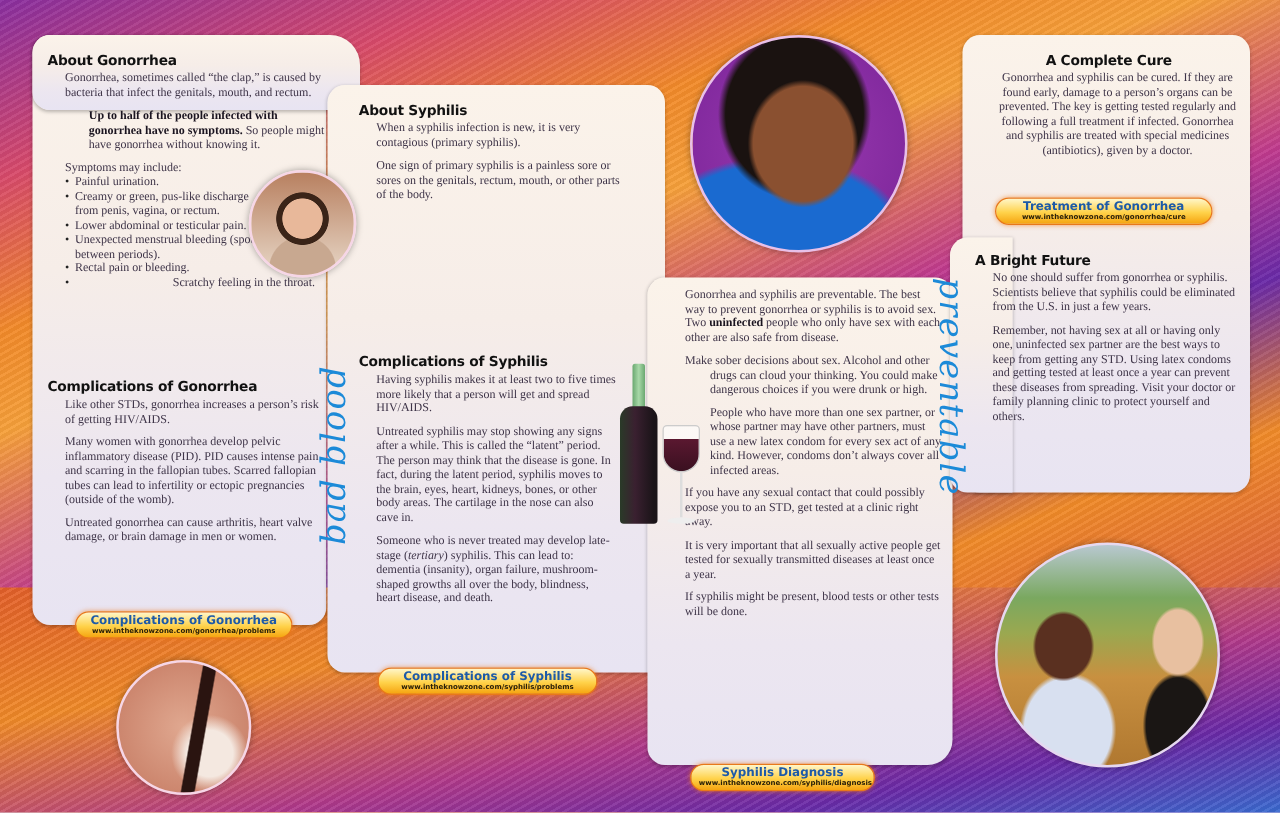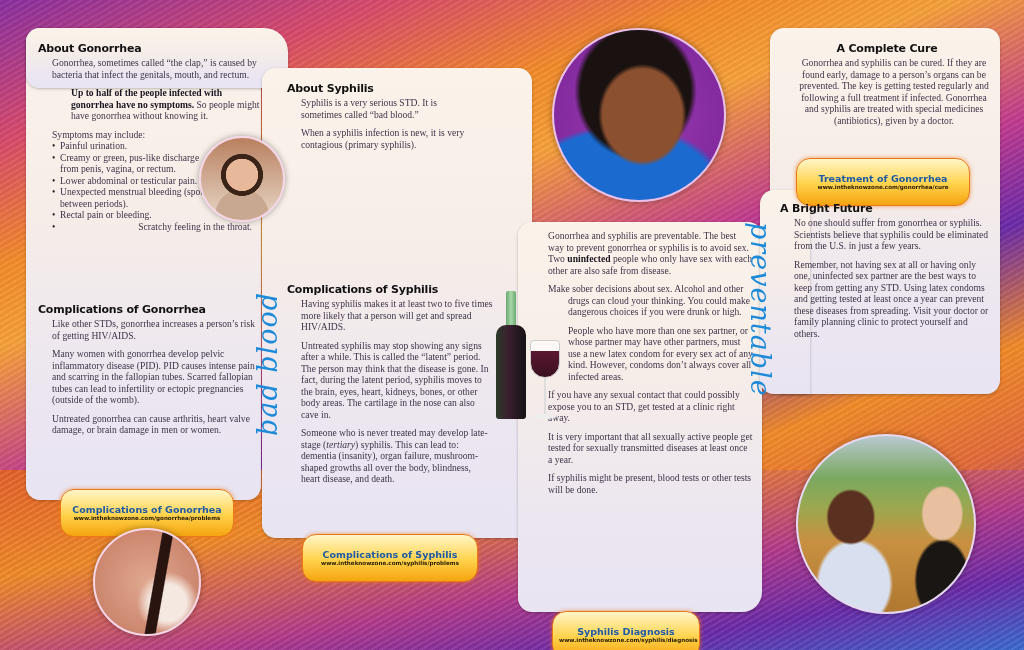--- a/index.html
+++ b/index.html
@@ -42,21 +42,21 @@
   ul.bullets li { position: relative; padding-left: 8px; }
   ul.bullets li::before { content: "•"; position: absolute; left: 0; color: #222; }
 
   .link-btn {
     position: absolute;
     background: linear-gradient(180deg, #fff6c8 0%, #ffd24a 55%, #f5a410 100%);
     border: 1.5px solid #e8781a;
     border-radius: 14px;
     text-align: center;
     box-shadow: 0 0 4px rgba(240,120,20,0.7);
-    padding: 14px 6px;
+    padding: 1px 6px;
     cursor: pointer;
   }
   .link-title { font-family: "DejaVu Sans", sans-serif; font-weight: bold; font-size: 9.5px; color: #1d5aa8; line-height: 11px; }
   .link-url { font-family: "DejaVu Sans", sans-serif; font-weight: bold; font-size: 5.6px; color: #2a2008; line-height: 7px; }
 
   .photo {
     position: absolute; border-radius: 50%;
     border: 2px solid #f6d6e6;
     box-shadow: 0 0 6px rgba(0,0,0,0.35);
     overflow: hidden;
@@ -136,22 +136,22 @@
   <p class="para">Untreated gonorrhea can cause arthritis, heart valve damage, or brain damage in men or women.</p>
 </div>
 
 <div class="link-btn" style="left:60px; top:489px; width:174px;">
   <div class="link-title">Complications of Gonorrhea</div>
   <div class="link-url">www.intheknowzone.com/gonorrhea/problems</div>
 </div>
 
 <div class="section" style="left:287px; top:82px; width:210px;">
   <div class="heading">About Syphilis</div>
-  <p class="para" style="width:160px;">Syphilis is a very serious STD. It is sometimes called “bad blood.”</p>
   <p class="para">When a syphilis infection is new, it is very contagious (primary syphilis).</p>
+  <p class="para">One sign of primary syphilis is a painless sore or sores on the genitals, rectum, mouth, or other parts of the body.</p>
 </div>
 
 <div class="section" style="left:287px; top:283px; width:210px;">
   <div class="heading">Complications of Syphilis</div>
   <p class="para">Having syphilis makes it at least two to five times more likely that a person will get and spread HIV/AIDS.</p>
   <p class="para" style="width:190px;">Untreated syphilis may stop showing any signs after a while. This is called the “latent” period. The person may think that the disease is gone. In fact, during the latent period, syphilis moves to the brain, eyes, heart, kidneys, bones, or other body areas. The cartilage in the nose can also cave in.</p>
   <p class="para" style="width:190px;"><span>Someone who is never treated may develop late-stage (</span><i>tertiary</i><span>) syphilis. This can lead to: dementia (insanity), organ failure, mushroom-shaped growths all over the body, blindness, heart disease, and death.</span></p>
 </div>
 
 <div class="link-btn" style="left:302px; top:534px; width:176px;">

